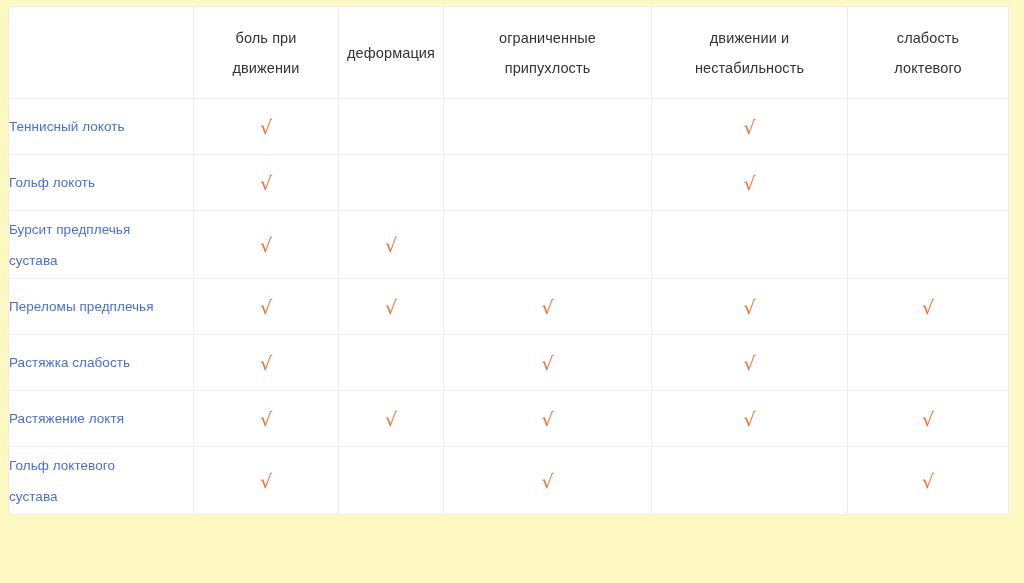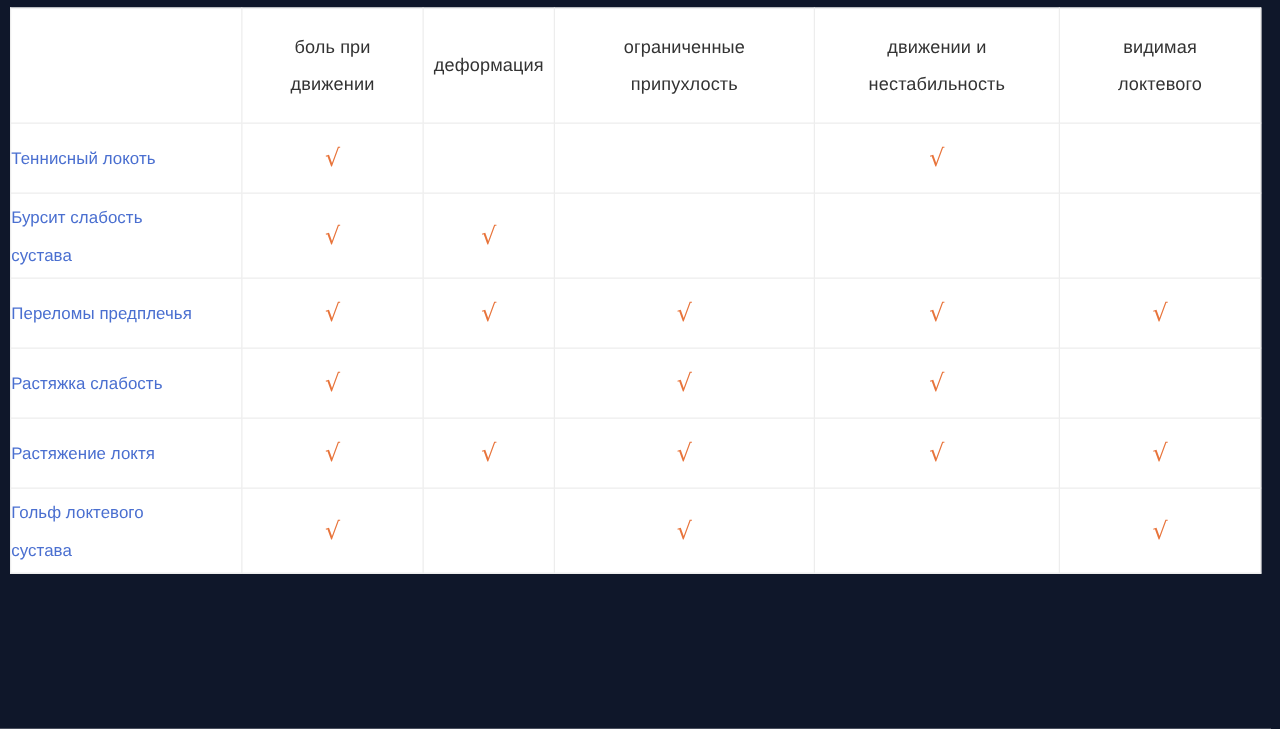--- a/index.html
+++ b/index.html
@@ -12,21 +12,21 @@
     height: 583px;
     overflow: hidden;
     font-family: "Liberation Sans", "DejaVu Sans", sans-serif;
     -webkit-font-smoothing: antialiased;
   }
 
   .page {
     position: relative;
     width: 1024px;
     height: 583px;
-    background: #0f172a;
+    background: #fef9c3;
     box-sizing: border-box;
     padding: 6px 16px 0 8px;
   }
 
   table.symptom-table {
     border-collapse: collapse;
     table-layout: fixed;
     width: 1000px;
     background: #ffffff;
     border: 1px solid #ededed;
@@ -122,39 +122,49 @@
           </th>
           <th>
             <span class="th-line">ограниченные</span>
             <span class="th-line">припухлость</span>
           </th>
           <th>
             <span class="th-line">движении и</span>
             <span class="th-line">нестабильность</span>
           </th>
           <th>
-            <span class="th-line">видимая</span>
+            <span class="th-line">слабость</span>
             <span class="th-line">локтевого</span>
           </th>
         </tr>
     </thead>
     <tbody>
         <tr>
           <td class="row-label">
             <span class="label-line">Теннисный локоть</span>
           </td>
           <td class="mark-cell"><span class="check">√</span></td>
           <td class="mark-cell"><span class="check empty">√</span></td>
           <td class="mark-cell"><span class="check empty">√</span></td>
           <td class="mark-cell"><span class="check">√</span></td>
           <td class="mark-cell"><span class="check empty">√</span></td>
         </tr>
+        <tr>
+          <td class="row-label">
+            <span class="label-line">Гольф локоть</span>
+          </td>
+          <td class="mark-cell"><span class="check">√</span></td>
+          <td class="mark-cell"><span class="check empty">√</span></td>
+          <td class="mark-cell"><span class="check empty">√</span></td>
+          <td class="mark-cell"><span class="check">√</span></td>
+          <td class="mark-cell"><span class="check empty">√</span></td>
+        </tr>
         <tr class="tall">
           <td class="row-label">
-            <span class="label-line">Бурсит слабость</span>
+            <span class="label-line">Бурсит предплечья</span>
             <span class="label-line">сустава</span>
           </td>
           <td class="mark-cell"><span class="check">√</span></td>
           <td class="mark-cell"><span class="check">√</span></td>
           <td class="mark-cell"><span class="check empty">√</span></td>
           <td class="mark-cell"><span class="check empty">√</span></td>
           <td class="mark-cell"><span class="check empty">√</span></td>
         </tr>
         <tr>
           <td class="row-label">

